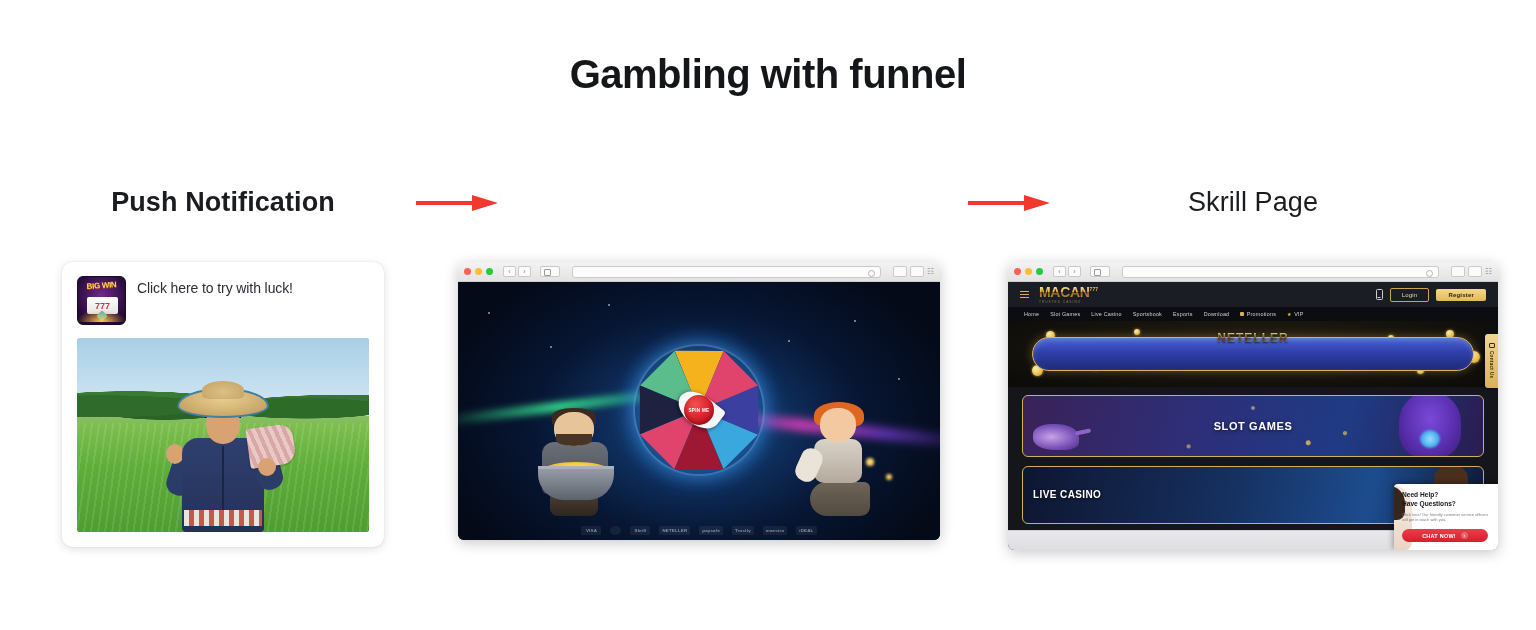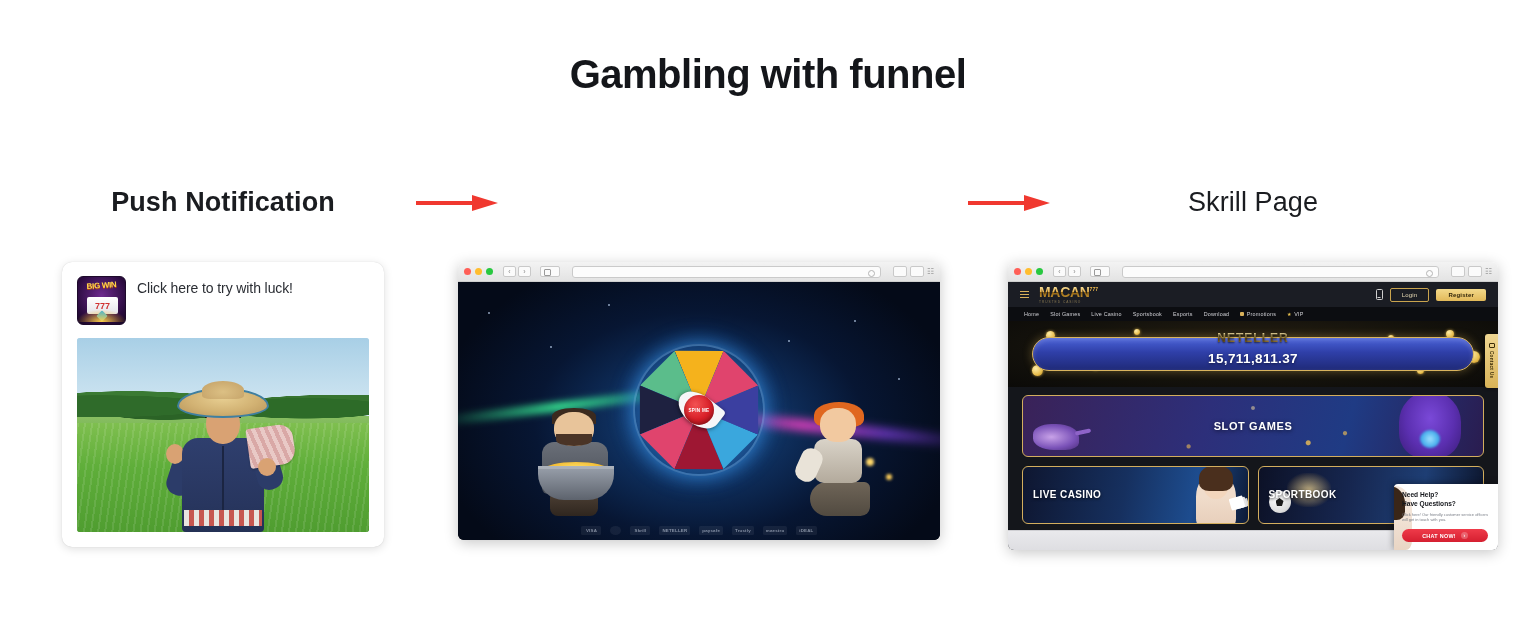--- a/index.html
+++ b/index.html
@@ -734,21 +734,20 @@
         <span class="coin" style="left:38px; top:10px; width:9px; height:9px;"></span>
         <span class="coin" style="left:84px; top:42px; width:7px; height:7px;"></span>
         <span class="coin" style="left:24px; top:44px; width:11px; height:11px;"></span>
         <span class="coin" style="left:126px; top:8px; width:6px; height:6px;"></span>
         <span class="coin" style="right:44px; top:9px; width:8px; height:8px;"></span>
         <span class="coin" style="right:18px; top:30px; width:12px; height:12px;"></span>
         <span class="coin" style="right:74px; top:46px; width:7px; height:7px;"></span>
         <span class="coin" style="right:104px; top:14px; width:6px; height:6px;"></span>
         <div class="jp-bar">
           <div class="jp-word">NETELLER</div>
-          <div class="jp-value">15,711,811.37</div>
         </div>
       </div>
 
       <div class="contact-tab">
         <span class="ct-ic"></span>
         <span class="ct-txt">Contact Us</span>
       </div>
 
       <div class="land-body">
         <div class="promo-slot">
@@ -757,25 +756,20 @@
           <span class="sparkle"></span>
           <span class="promo-label">SLOT GAMES</span>
         </div>
 
         <div class="promo-row">
           <div class="promo-half promo-live">
             <span class="girl"></span>
             <span class="cards"></span>
             <span class="plabel">LIVE CASINO</span>
           </div>
-          <div class="promo-half promo-sport">
-            <span class="burst"></span>
-            <span class="ball"></span>
-            <span class="plabel">SPORTBOOK</span>
-          </div>
         </div>
       </div>
 
       <div class="chat-widget">
         <span class="cw-girl"></span>
         <div class="cw-title">
           <div>Need Help?</div>
           <div>Have Questions?</div>
         </div>
         <div class="cw-sub">Click here! Our friendly customer service officers will get in touch with you.</div>

